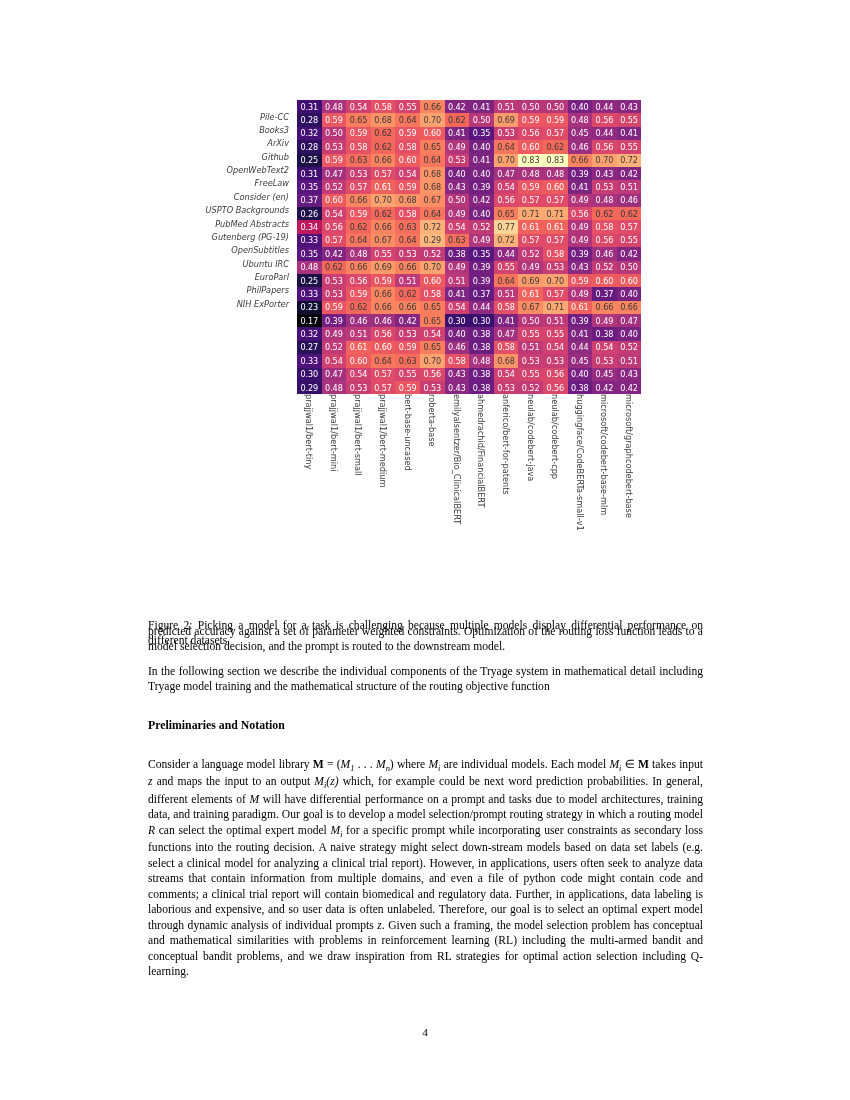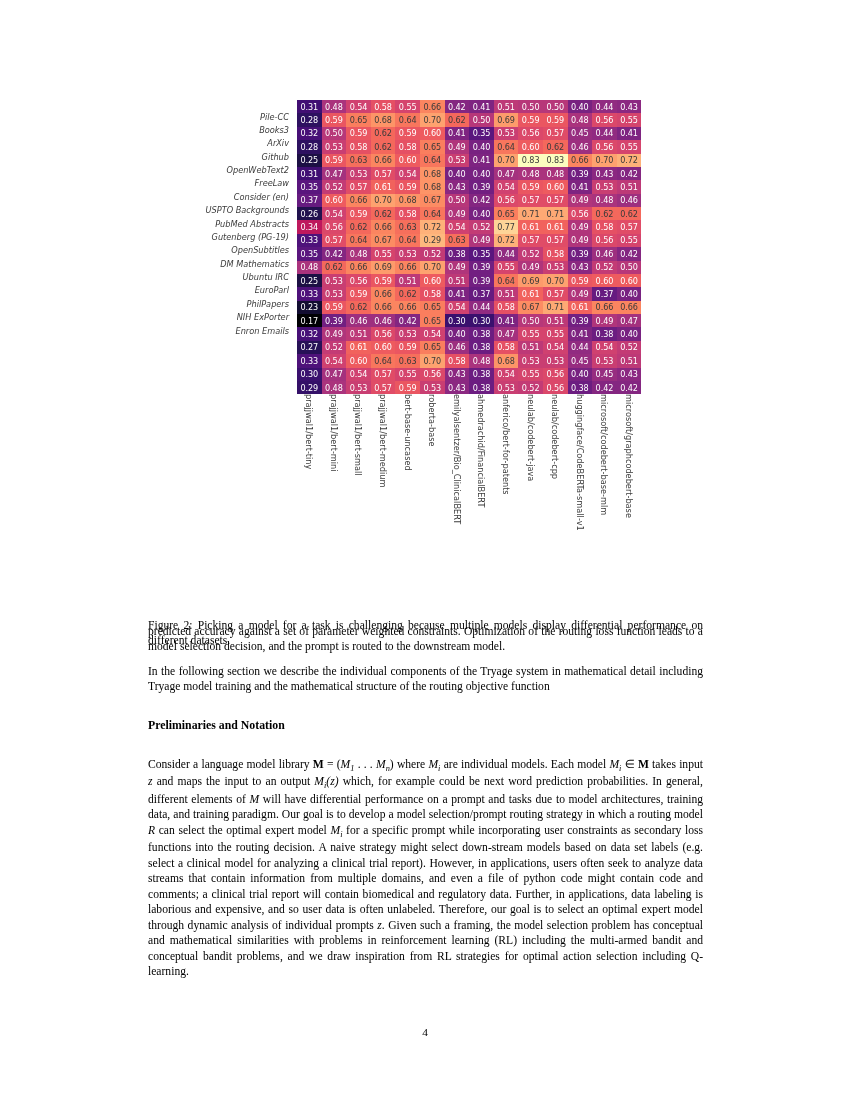--- a/index.html
+++ b/index.html
@@ -83,26 +83,24 @@
           <div class="ylabel">Books3</div>
           <div class="ylabel">ArXiv</div>
           <div class="ylabel">Github</div>
           <div class="ylabel">OpenWebText2</div>
           <div class="ylabel">FreeLaw</div>
           <div class="ylabel">Consider (en)</div>
           <div class="ylabel">USPTO Backgrounds</div>
           <div class="ylabel">PubMed Abstracts</div>
           <div class="ylabel">Gutenberg (PG-19)</div>
           <div class="ylabel">OpenSubtitles</div>
-          <div class="ylabel">DM Mathematics</div>
           <div class="ylabel">Ubuntu IRC</div>
           <div class="ylabel">EuroParl</div>
           <div class="ylabel">PhilPapers</div>
           <div class="ylabel">NIH ExPorter</div>
-          <div class="ylabel">Enron Emails</div>
         </div>
       <div class="hm-grid" id="hmgrid">
           <div class="cell" style="background: rgb(65, 15, 115); color: rgb(255, 255, 255);">0.31</div>
           <div class="cell" style="background: rgb(170, 51, 125); color: rgb(255, 255, 255);">0.48</div>
           <div class="cell" style="background: rgb(208, 65, 112); color: rgb(255, 255, 255);">0.54</div>
           <div class="cell" style="background: rgb(229, 80, 100); color: rgb(255, 255, 255);">0.58</div>
           <div class="cell" style="background: rgb(213, 68, 109); color: rgb(255, 255, 255);">0.55</div>
           <div class="cell" style="background: rgb(251, 133, 96); color: rgb(58, 58, 58);">0.66</div>
           <div class="cell" style="background: rgb(132, 38, 129); color: rgb(255, 255, 255);">0.42</div>
           <div class="cell" style="background: rgb(126, 36, 129); color: rgb(255, 255, 255);">0.41</div>

